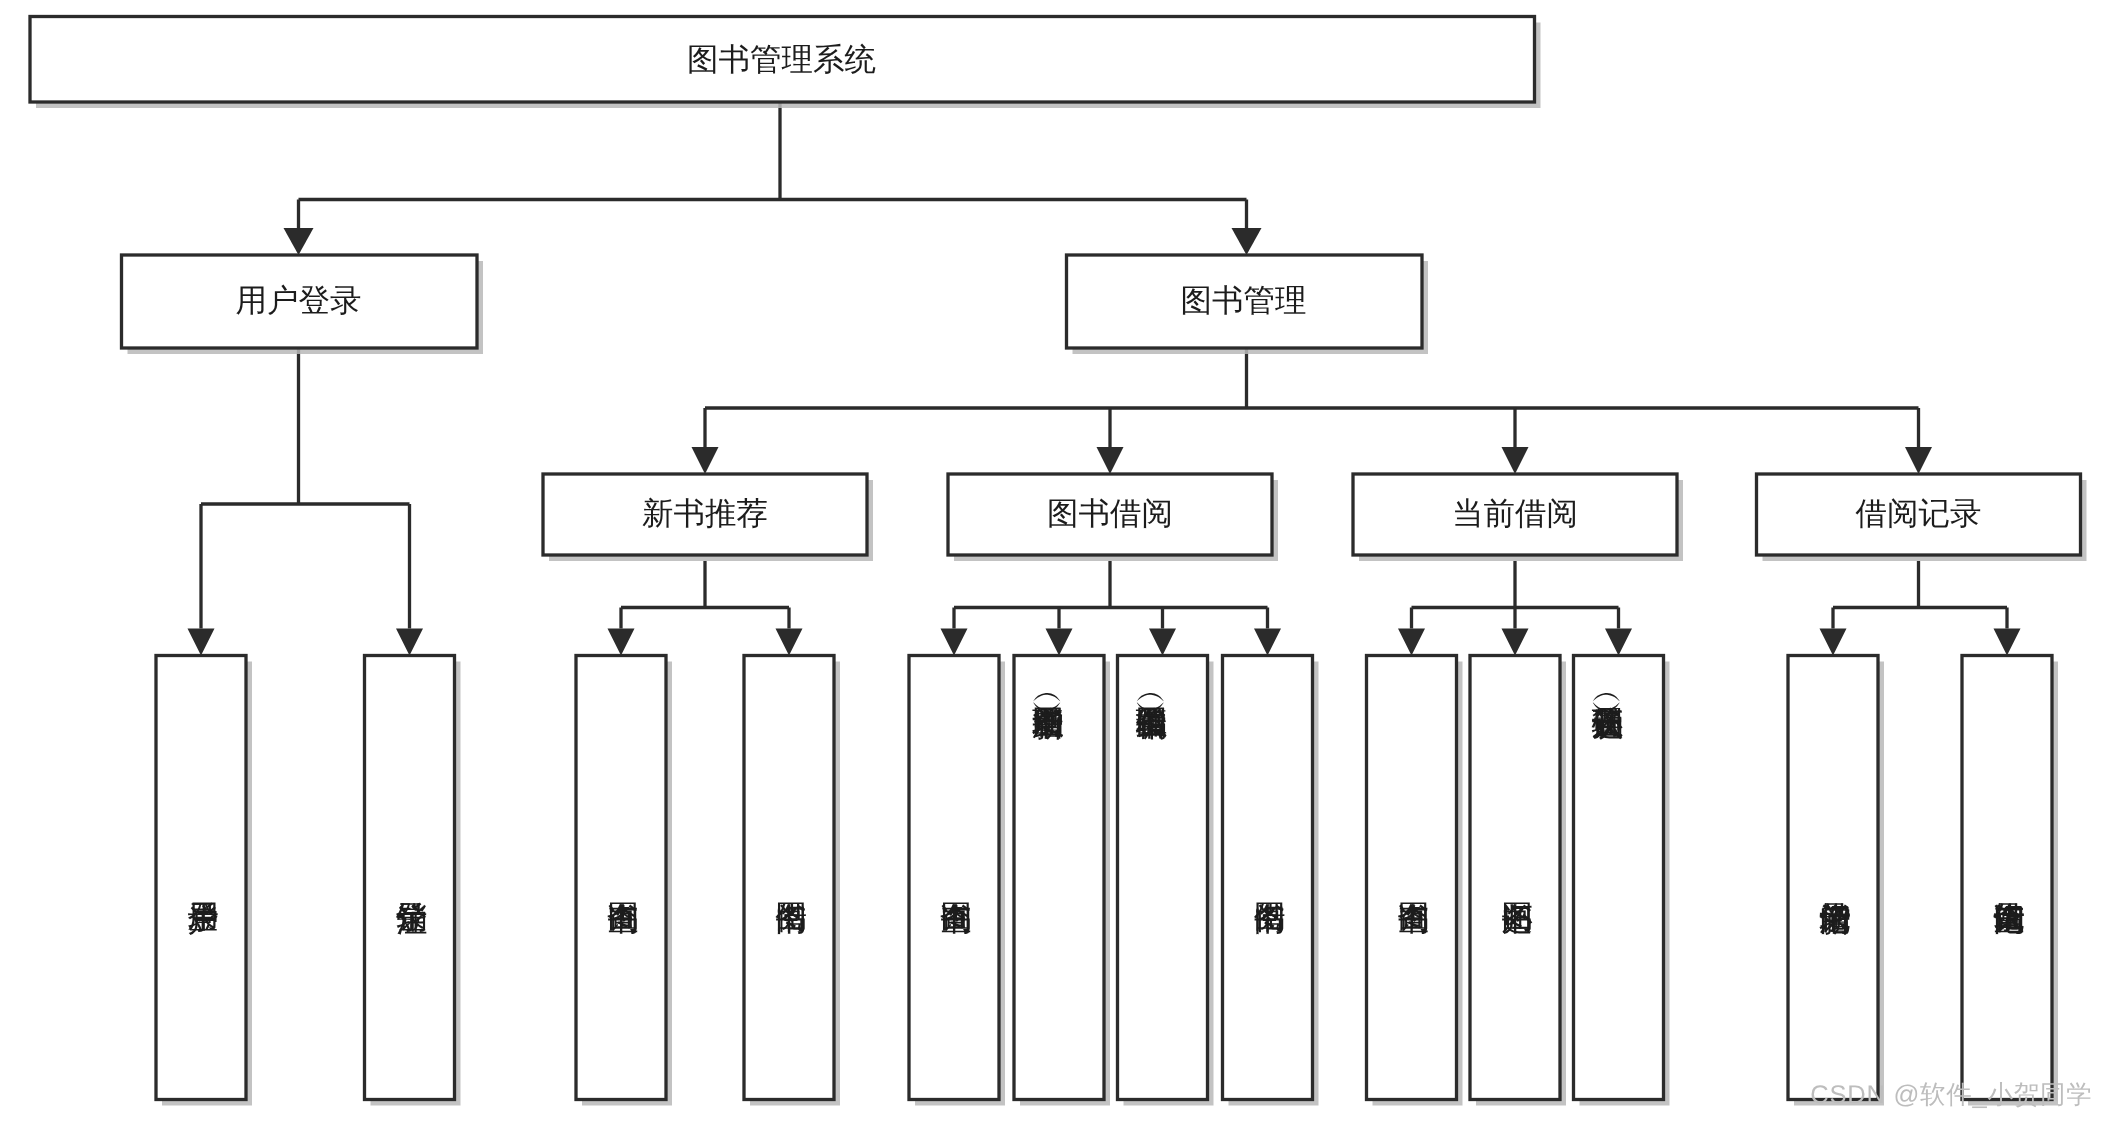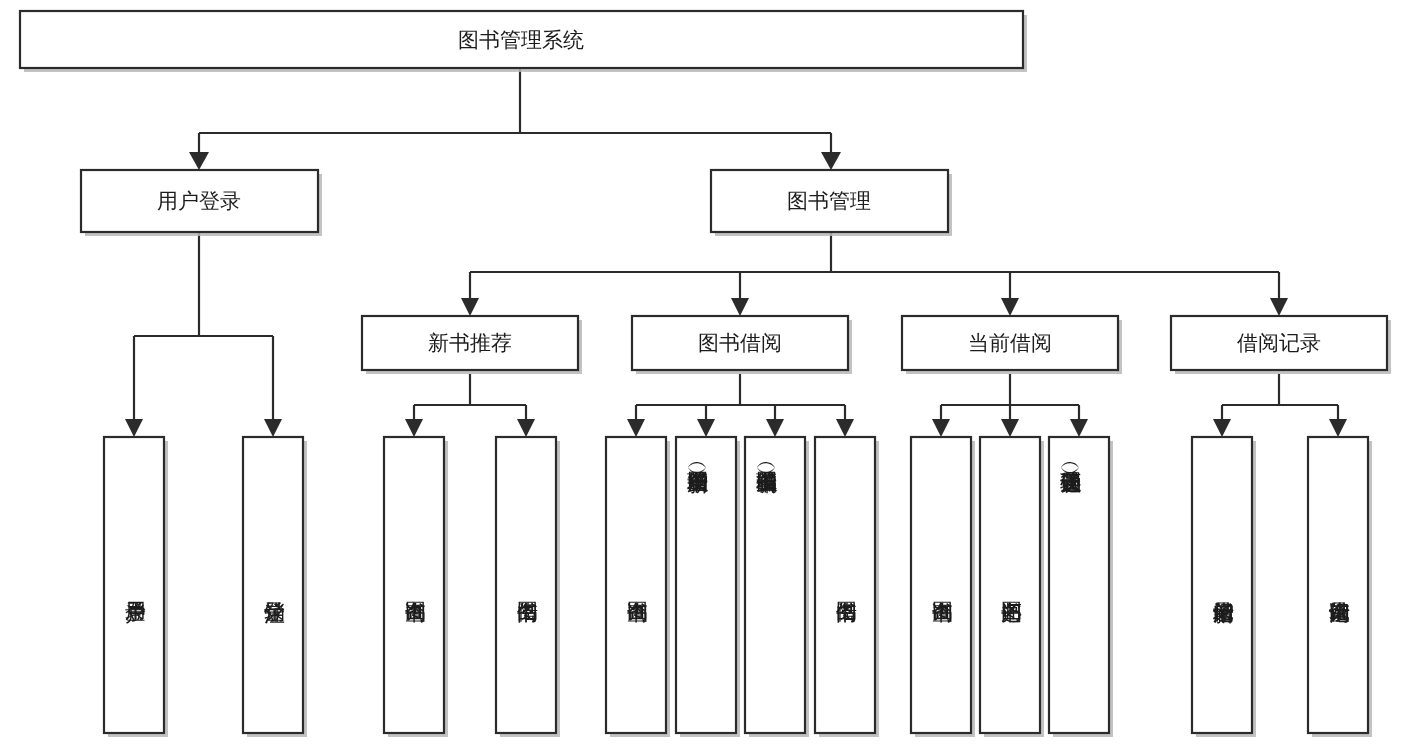--- a/index.html
+++ b/index.html
@@ -257,14 +257,15 @@
     </g>
 
     <g>
       <rect class="node-shadow" x="1312" y="441" width="60" height="296"></rect>
       <rect class="node-box" x="1308" y="437" width="60" height="296"></rect>
       <text class="node-label-v" x="1338" y="585" style="writing-mode:vertical-rl; text-orientation:upright; dominant-baseline:middle;">查询借阅记录</text>
     </g>
 
   </svg>
 
+  <div class="watermark">CSDN @软件_小贺同学</div>
 
 </div>
 
 </body></html>

